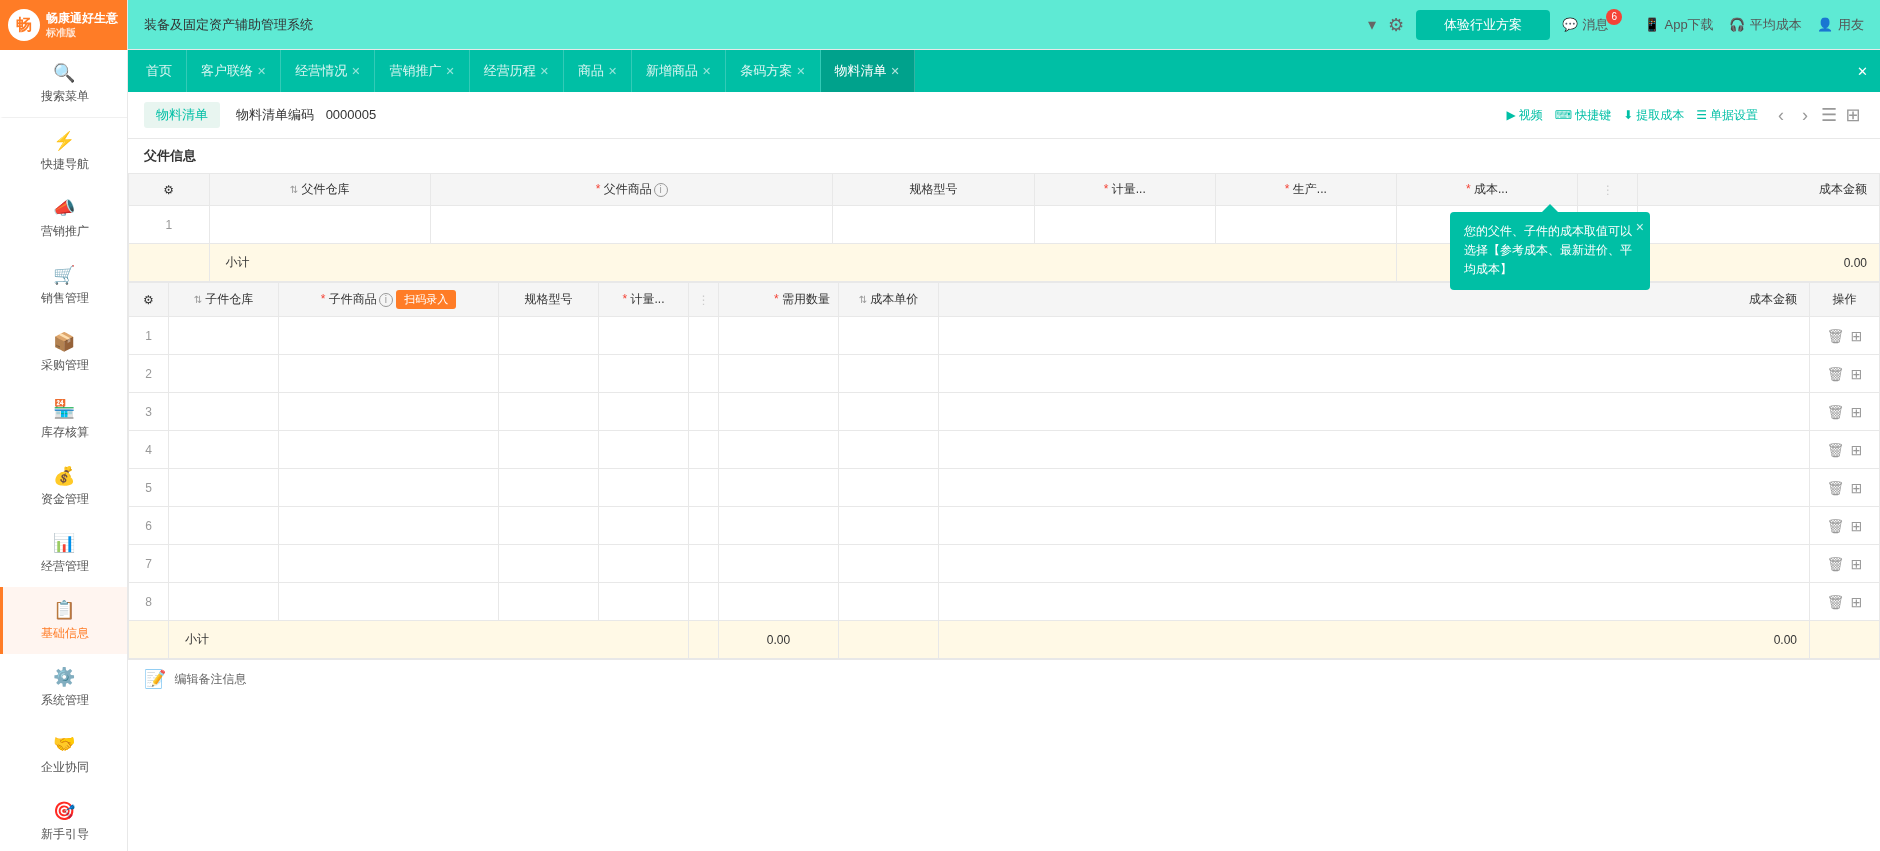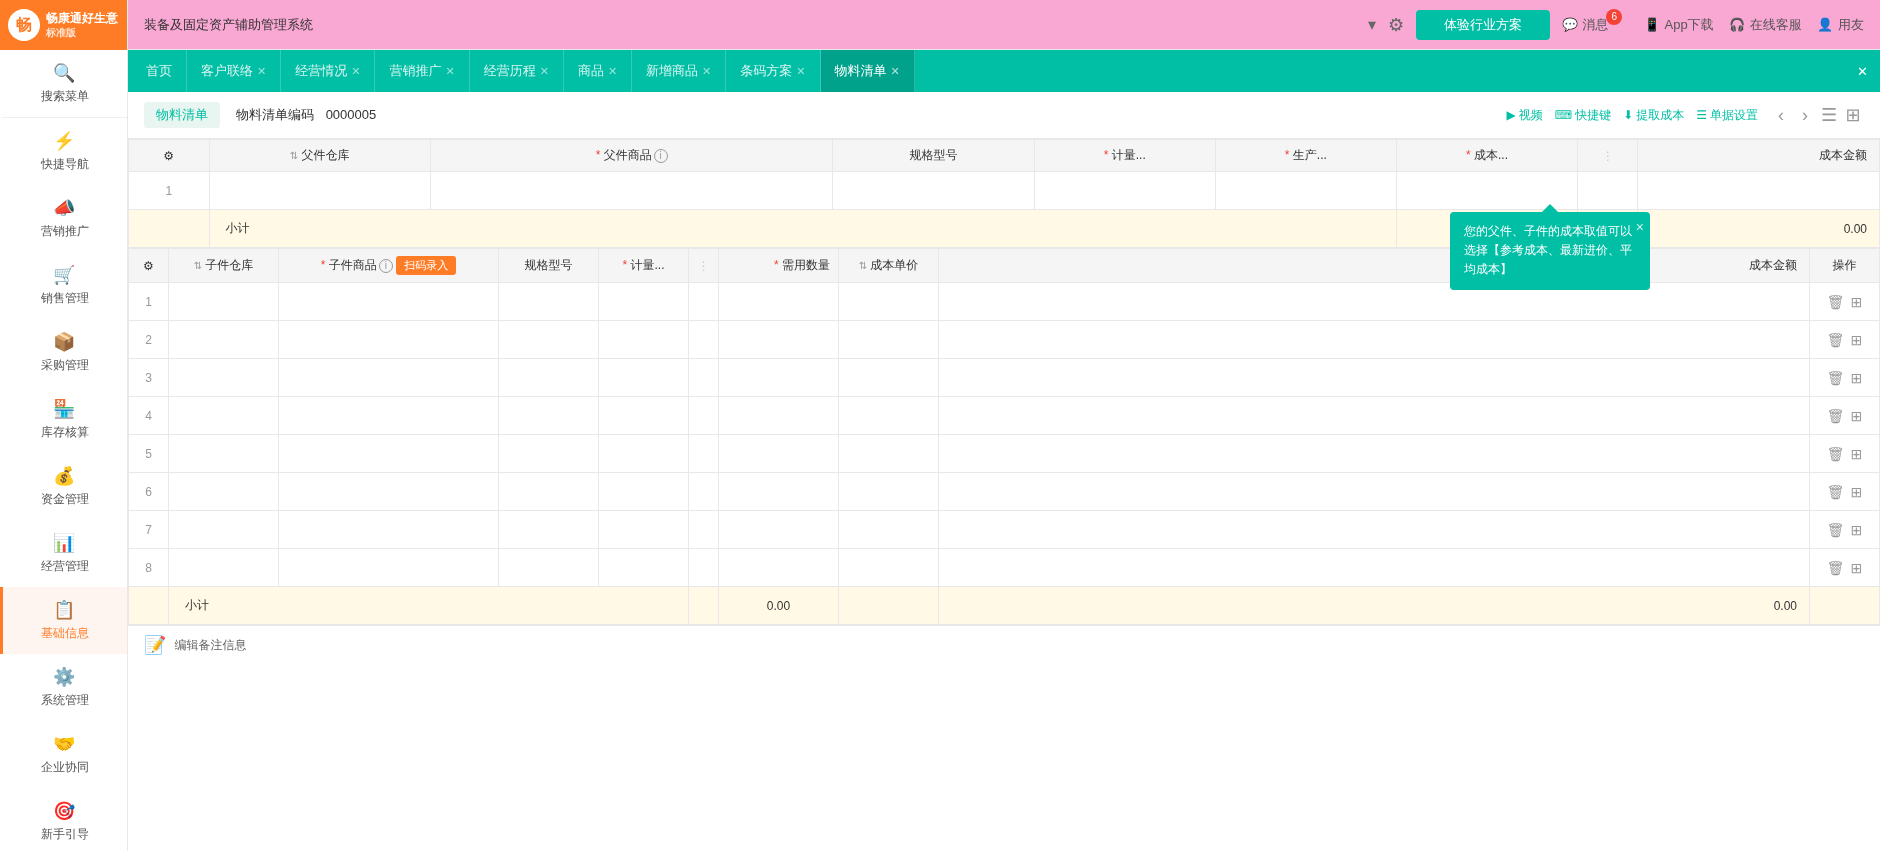--- a/index.html
+++ b/index.html
@@ -68,21 +68,21 @@
     
     .main {
       flex: 1;
       display: flex;
       flex-direction: column;
       overflow: hidden;
     }
 
     
     .topbar {
-      background: #f9a8d4;
+      background: #5eead4;
       height: 50px;
       display: flex;
       align-items: center;
       padding: 0 16px;
       border-bottom: 1px solid #e8e8e8;
       gap: 12px;
     }
     .topbar-title {
       font-size: 13px;
       color: #333;
@@ -451,21 +451,21 @@
         <span>💬</span>
         <span>消息</span>
         <span class="badge">6</span>
       </div>
       <div class="topbar-right-item">
         <span>📱</span>
         <span>App下载</span>
       </div>
       <div class="topbar-right-item">
         <span>🎧</span>
-        <span>在线客服</span>
+        <span>平均成本</span>
       </div>
       <div class="topbar-right-item">
         <span>👤</span>
         <span>用友</span>
       </div>
     </div>
   </div>
 
   <div class="nav-tabs">
     <div class="nav-tab">
@@ -540,20 +540,21 @@
           <div class="page-nav-btn">⊞</div>
         </div>
       </div>
     </div>
 
     <div class="tooltip-box" style="position:absolute; right:230px; top:120px;">
       <span class="tooltip-close">×</span>
       <span>您的父件、子件的成本取值可以选择【参考成本、最新进价、平均成本】</span>
     </div>
 
+    <div class="section-title">父件信息</div>
 
     <div class="table-wrap">
       <table>
         <thead>
           <tr>
             <th style="width:40px;">⚙</th>
             <th style="width:110px;">
               <span style="color:#999;font-size:10px;">⇅</span> 父件仓库
             </th>
             <th style="width:200px;">

